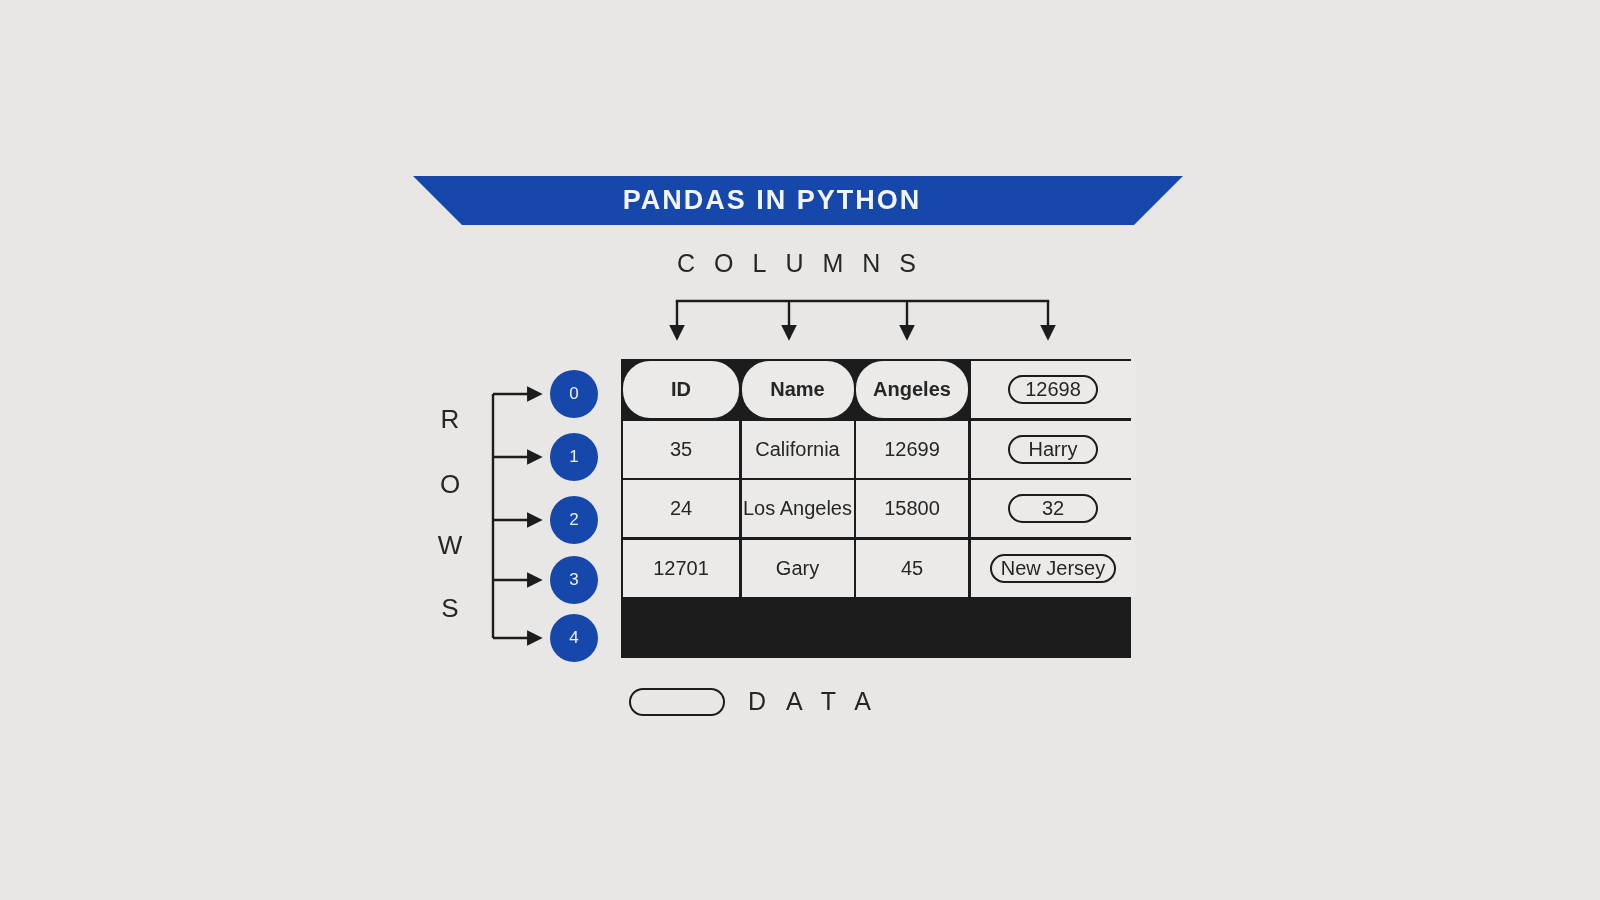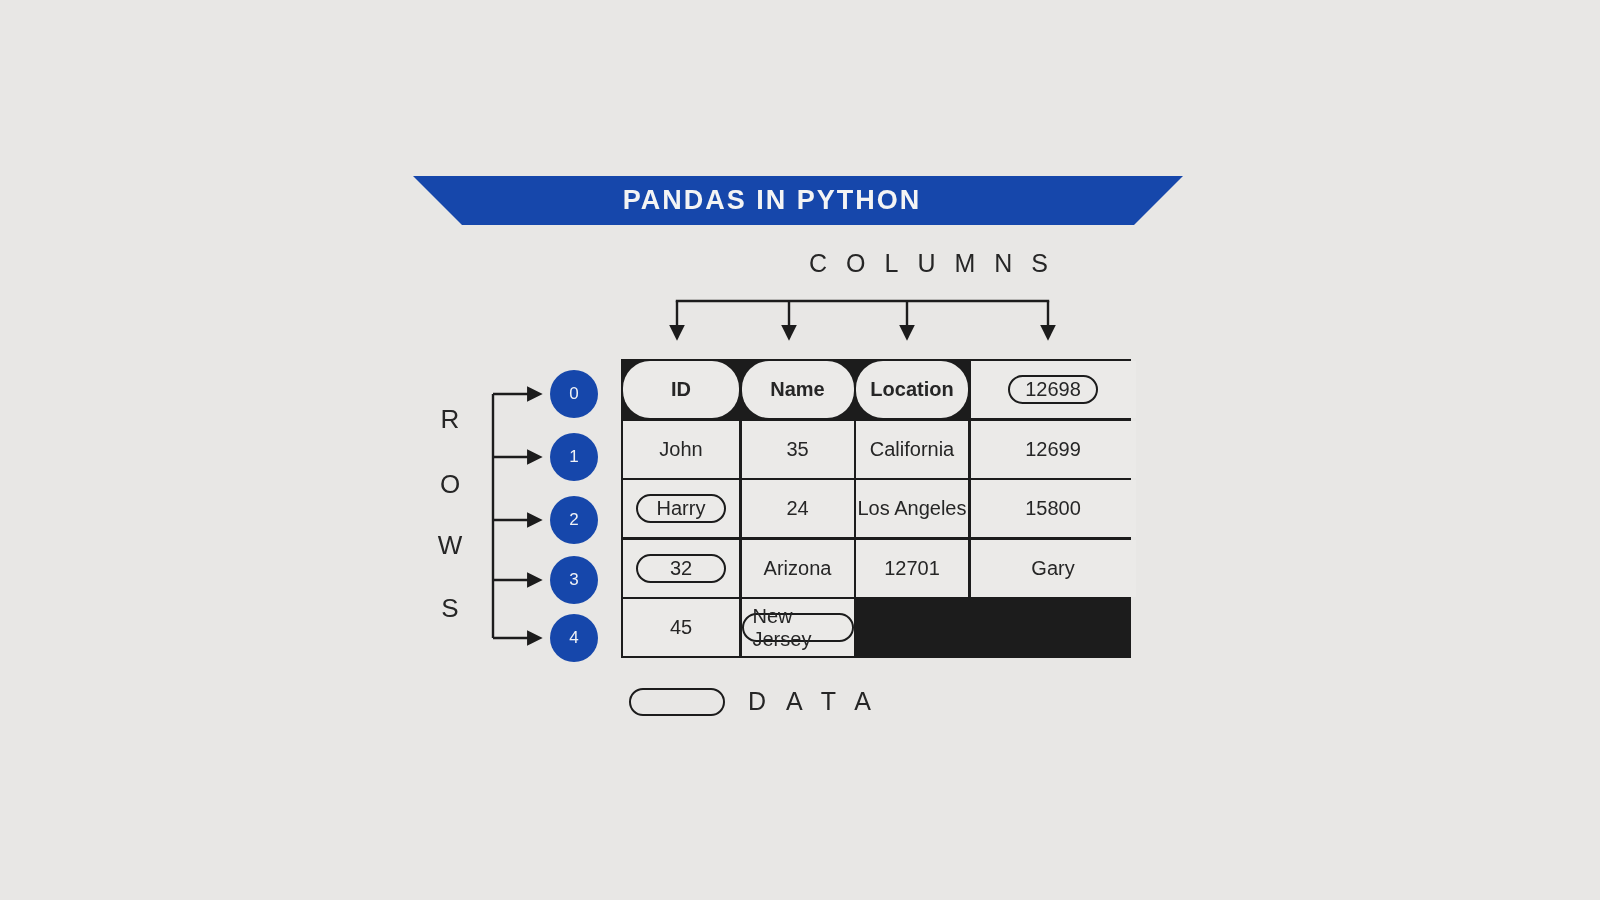--- a/index.html
+++ b/index.html
@@ -22,21 +22,21 @@
     margin-top: 28px;
   }
   .banner-text {
     color: var(--banner-text, #f4f4f4);
     font-size: 27px; font-weight: bold; letter-spacing: 2px;
   }
 
   
   .columns-label {
     position: absolute; left: 677px; top: 249px; width: 371px;
-    text-align: right; font-size: 25px; font-weight: 500;
+    text-align: left; font-size: 25px; font-weight: 500;
     color: var(--text, #262626);
   }
   .columns-label span { letter-spacing: 19px; margin-right: -19px; }
 
   
   .arrows-svg { position: absolute; inset: 0; width: 1600px; height: 900px; color: var(--line, #1c1c1c); pointer-events: none; }
 
   
   .rows-letter {
     position: absolute; transform: translate(-50%, -50%);
@@ -133,28 +133,25 @@
 
   <div class="data-table">
 
     <div class="cell header">
         <span>ID</span>
       </div>
     <div class="cell header">
         <span>Name</span>
       </div>
     <div class="cell header">
-        <span>Location</span>
+        <span>Angeles</span>
       </div>
 
     <div class="cell">
         <span class="mark">12698</span>
-      </div>
-    <div class="cell">
-        <span>John</span>
       </div>
     <div class="cell">
         <span>35</span>
       </div>
     <div class="cell">
         <span>California</span>
       </div>
 
     <div class="cell">
         <span>12699</span>
@@ -168,23 +165,20 @@
     <div class="cell">
         <span>Los Angeles</span>
       </div>
 
     <div class="cell">
         <span>15800</span>
       </div>
     <div class="cell">
         <span class="mark">32</span>
       </div>
-    <div class="cell">
-        <span>Arizona</span>
-      </div>
 
     <div class="cell">
         <span>12701</span>
       </div>
     <div class="cell">
         <span>Gary</span>
       </div>
     <div class="cell">
         <span>45</span>
       </div>

